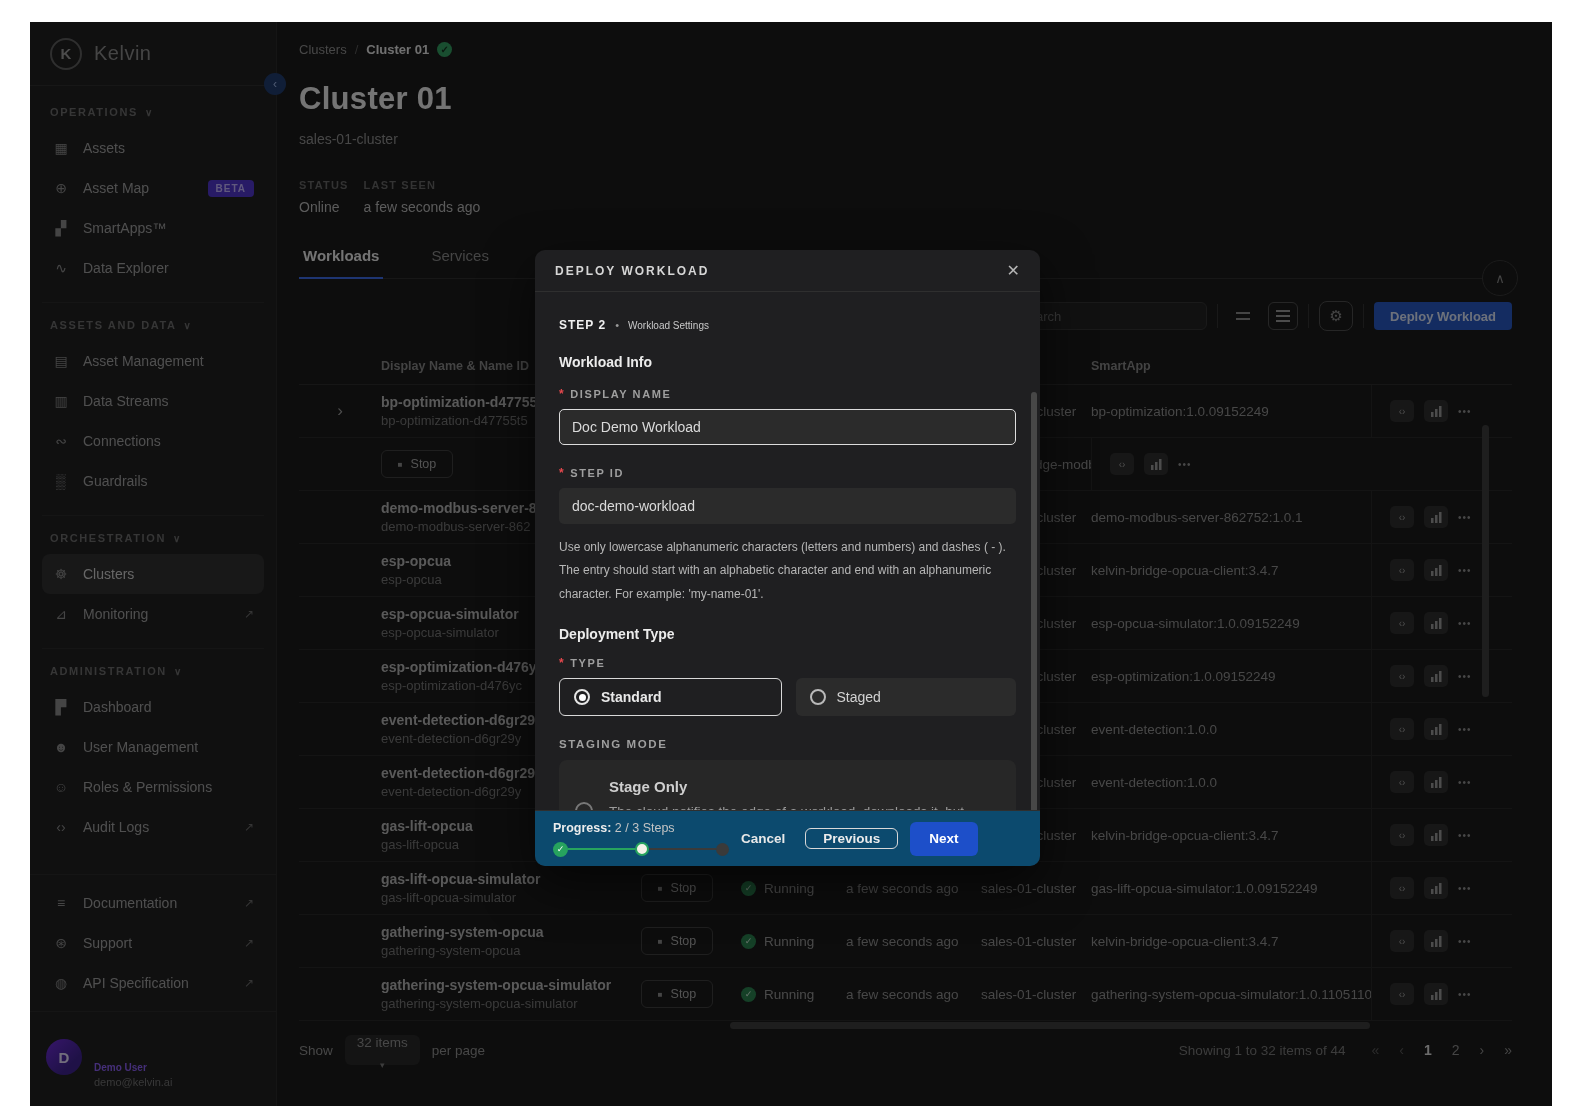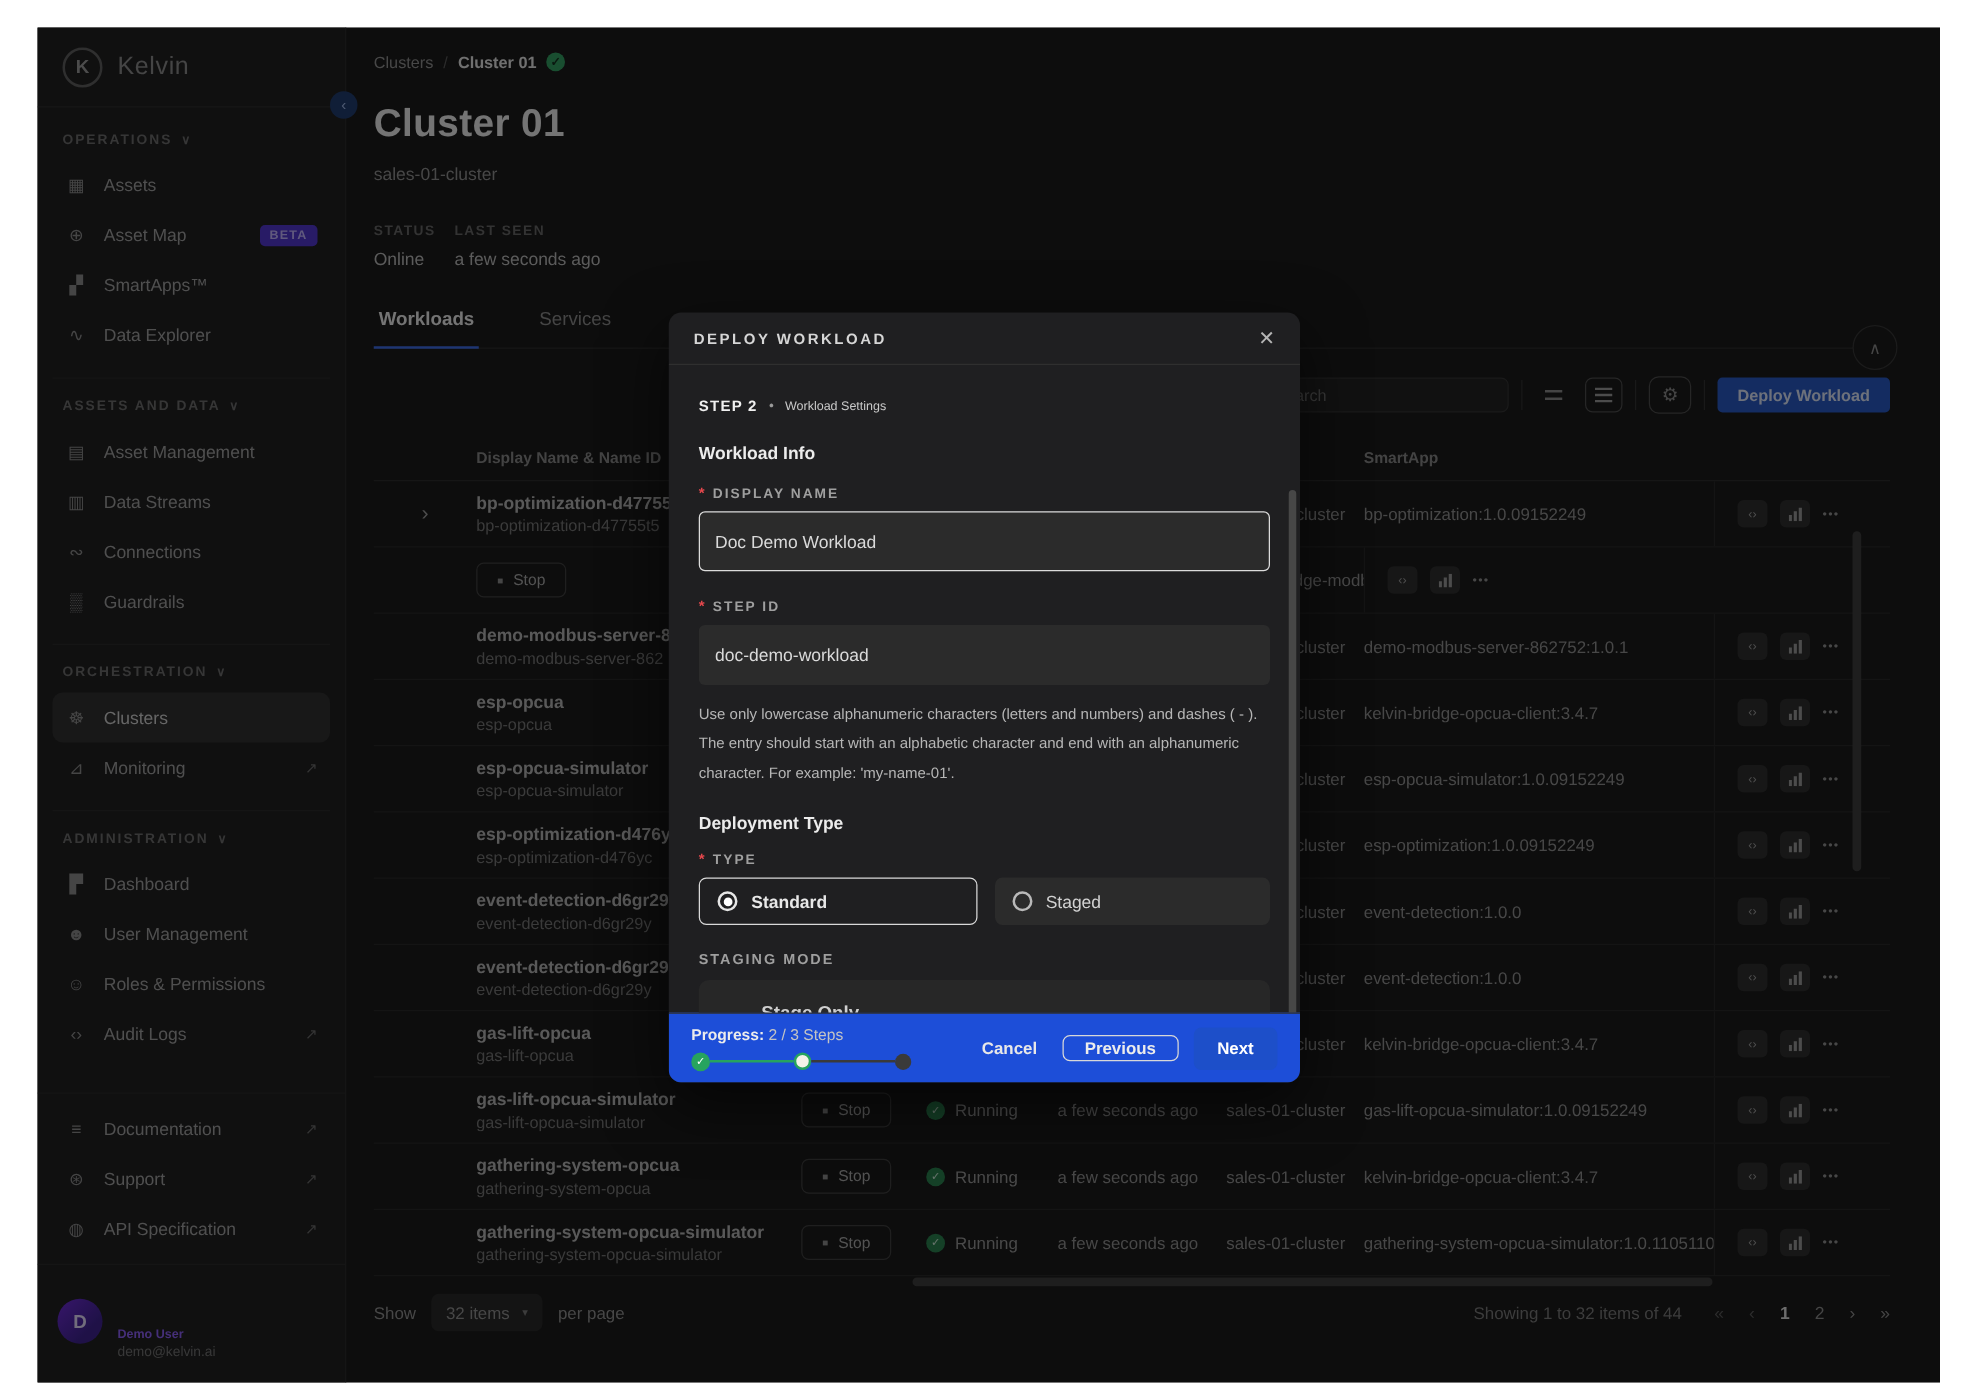--- a/index.html
+++ b/index.html
@@ -82,21 +82,21 @@
   .mini-btn { width:24px; height:22px; background:#2a2a2a; border:none; border-radius:5px; color:#9a9a9a; font-size:10px; display:flex; align-items:center; justify-content:center; cursor:pointer; }
   .ellipsis-btn { color:#8f8f8f; font-size:10px; letter-spacing:1px; background:none; border:none; cursor:pointer; }
   .bars-icon rect { fill:#9a9a9a; }
 
   .v-scrollbar { position:absolute; left:1452px; top:403px; width:7px; height:272px; background:#3a3a3a; border-radius:4px; z-index:2; }
   .h-scrollbar { position:absolute; left:700px; top:1000px; width:640px; height:7px; background:#3a3a3a; border-radius:4px; z-index:2; }
 
   
   .table-footer { margin-top:14px; display:flex; align-items:center; justify-content:space-between; }
   .pf-left { display:flex; align-items:center; gap:12px; color:#8f8f8f; font-size:13.5px; }
-  .page-size-select { height:30px; background:#242424; border:none; border-radius:6px; color:#8f8f8f; font-size:13.5px; padding:0 12px; display:flex; align-items:center; gap:10px; cursor:pointer; font-family:inherit; }
+  .page-size-select { height:30px; background:#242424; border:none; border-radius:6px; color:#8f8f8f; font-size:13.5px; padding:0 12px; display:flex; align-items:center; gap:10px; cursor:pointer; font-family:inherit;flex-direction:column; }
   .pf-right { display:flex; align-items:center; gap:26px; }
   .range-text { color:#787878; font-size:13.5px; }
   .pager { display:flex; align-items:center; gap:20px; font-size:14px; }
   .pg-nav { color:#575757; cursor:pointer; font-size:14px; background:none; border:none; }
   .pg-num { color:#8a8a8a; cursor:pointer; background:none; border:none; font-size:14px; font-family:inherit; }
   .pg-num.current { color:#dcdcdc; font-weight:700; }
 
   
   .overlay { position:absolute; inset:0; background:rgba(5,5,5,.52); z-index:40; }
   .modal { position:absolute; left:505px; top:228px; width:505px; height:616px; background:#1f1f21; border-radius:10px; z-index:50; box-shadow:0 18px 50px rgba(0,0,0,.6); display:flex; flex-direction:column; overflow:hidden; }
@@ -104,39 +104,39 @@
   .modal-title { color:#d6d6d6; font-size:12px; font-weight:700; letter-spacing:2px; }
   .modal-close { background:none; border:none; color:#b5b5b5; font-size:16px; cursor:pointer; }
   .modal-body { flex:1; padding:18px 24px 0; overflow:hidden; position:relative; }
   .step-row { display:flex; align-items:center; gap:9px; margin-top:8px; }
   .step-label { color:#f0f0f0; font-size:12px; font-weight:800; letter-spacing:1px; }
   .step-dot { color:#9a9a9a; font-size:11px; }
   .step-name { color:#c9c9c9; font-size:10px; }
   .form-section-title { margin-top:22px; color:#ececec; font-size:14px; font-weight:700; }
   .field-label { margin-top:17px; color:#9f9f9f; font-size:11px; font-weight:600; letter-spacing:1.6px; display:flex; gap:5px; align-items:baseline; }
   .req-star { color:#e5484d; font-size:12px; }
-  .text-input { margin-top:8px; width:100%; height:48px; background:#2b2b2b; border:1px solid transparent; border-radius:5px; color:#dadada; font-size:14px; padding:4px 12px; outline:none; font-family:inherit; }
+  .text-input { margin-top:8px; width:100%; height:36px; background:#2b2b2b; border:1px solid transparent; border-radius:5px; color:#dadada; font-size:14px; padding:4px 12px; outline:none; font-family:inherit; }
   .text-input.focused { border:1.5px solid #dcdcdc; }
   .help-text { margin-top:12px; color:#b6b6b6; font-size:12px; line-height:1.95; width:452px; }
   .radio-row { margin-top:8px; display:flex; gap:14px; }
   .radio-box { flex:1; height:38px; border-radius:6px; display:flex; align-items:center; gap:11px; padding:0 14px; cursor:pointer; }
   .radio-box.selected { border:1.5px solid #d9d9d9; }
   .radio-box.unselected { background:#2b2b2b; }
   .radio-ring { width:16px; height:16px; border-radius:50%; border:2px solid #e6e6e6; display:flex; align-items:center; justify-content:center; flex:none; }
   .radio-ring.off { border-color:#b9b9b9; }
   .radio-dot { width:7px; height:7px; border-radius:50%; background:#fff; }
   .radio-label { color:#e8e8e8; font-size:14px; font-weight:600; }
   .radio-label.off { color:#d2d2d2; font-weight:400; }
   .staging-label { margin-top:22px; color:#9f9f9f; font-size:11.5px; font-weight:600; letter-spacing:1.6px; }
   .staging-box { margin-top:10px; background:#272727; border-radius:8px; padding:18px 20px 18px 16px; display:flex; gap:16px; cursor:pointer; }
   .staging-ring { width:18px; height:18px; border-radius:50%; border:2px solid #787878; margin-top:24px; flex:none; }
   .staging-title { color:#cfcfcf; font-size:15px; font-weight:700; }
   .staging-desc { margin-top:7px; color:#9a9a9a; font-size:13.5px; line-height:1.55; width:380px; }
   .modal-scrollbar { position:absolute; right:3px; top:100px; width:6px; height:468px; background:#474747; border-radius:3px; z-index:3; }
-  .modal-footer { flex:none; height:56px; border-top:1px solid #2f2f2f; display:flex; align-items:center; justify-content:space-between; padding:0 18px 0 18px; background:#1d4ed8; }
+  .modal-footer { flex:none; height:56px; border-top:1px solid #2f2f2f; display:flex; align-items:center; padding:0 18px 0 18px; background:#0c4a6e; }
   .progress-wrap { width:180px; }
   .progress-text { font-size:12.5px; }
   .progress-label { color:#ececec; font-weight:700; }
   .progress-value { color:#c4c4c4; }
   .stepper { margin-top:7px; display:flex; align-items:center; width:176px; }
   .step-done { width:15px; height:15px; border-radius:50%; background:#27a35e; color:#fff; font-size:9px; display:flex; align-items:center; justify-content:center; flex:none; }
   .seg { height:2px; flex:1; }
   .seg.done { background:#27a35e; }
   .seg.todo { background:#3a3a3a; }
   .step-current { width:14px; height:14px; border-radius:50%; background:#f4f2e8; border:2px solid #27a35e; flex:none; }

